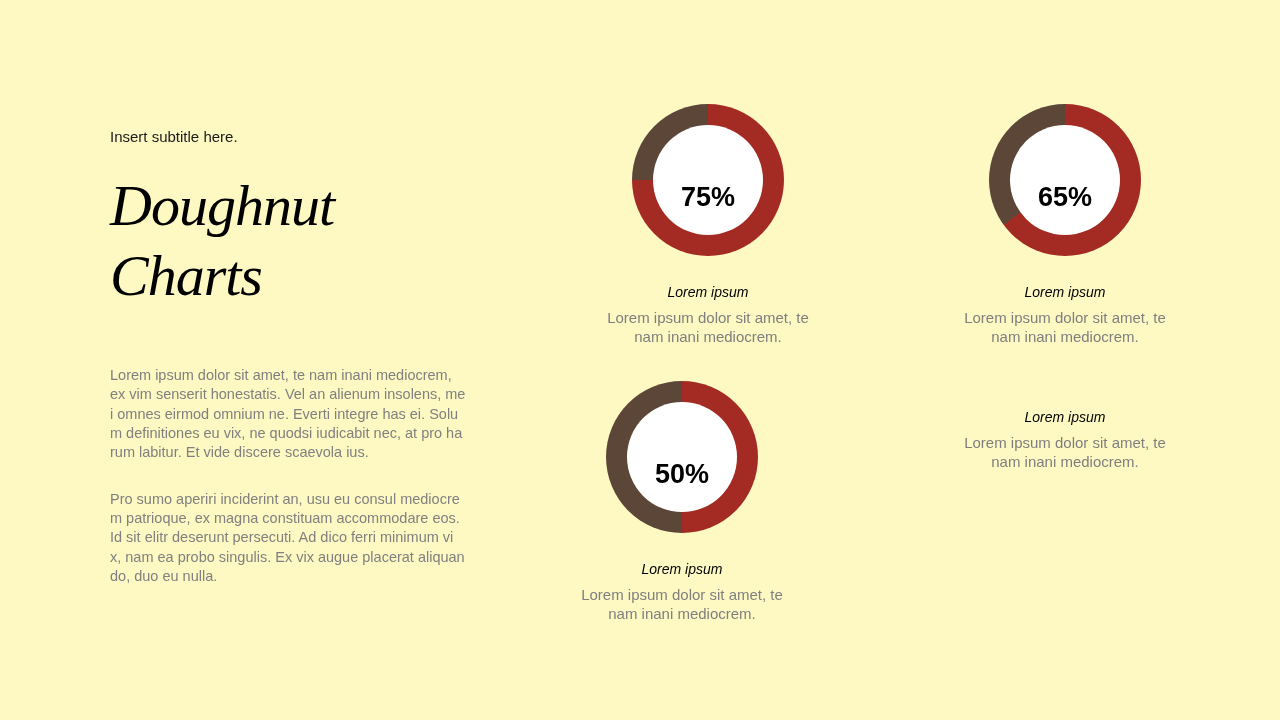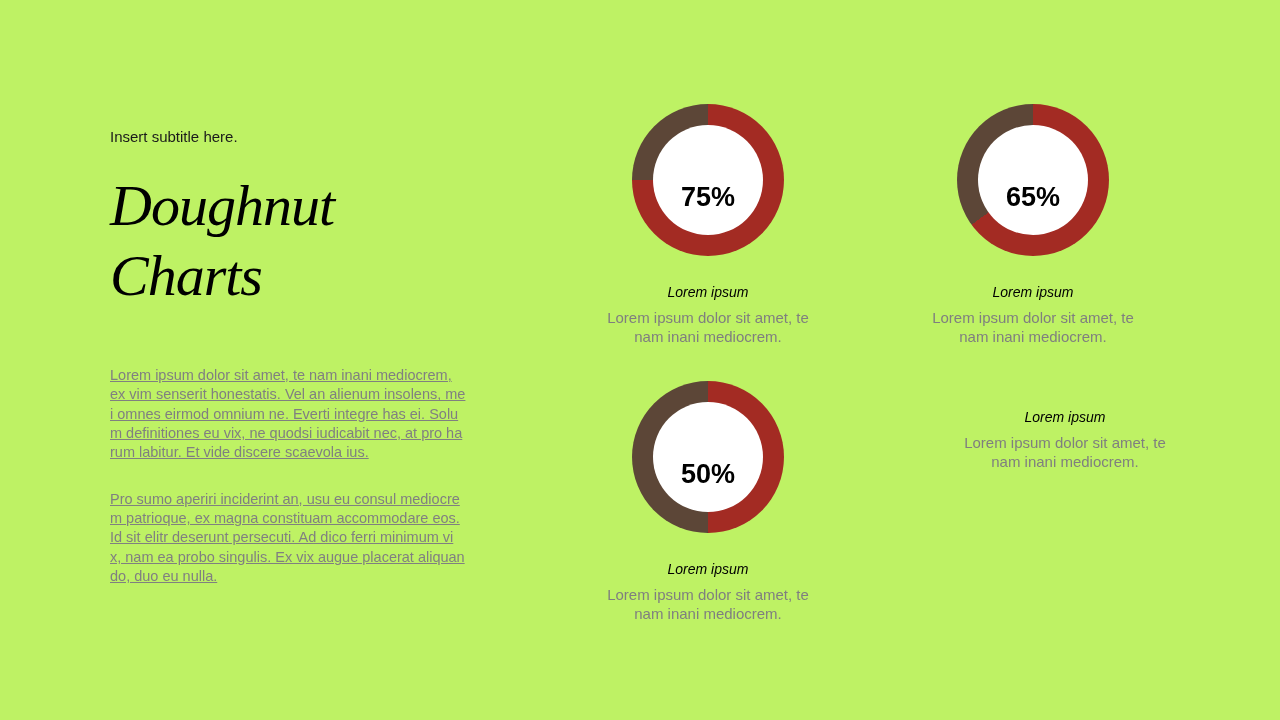--- a/index.html
+++ b/index.html
@@ -1,35 +1,35 @@
 <!DOCTYPE html>
 <html><head>
 <meta charset="utf-8">
 <style>
   html,body{margin:0;padding:0;background:#fff;}
   .slide{
-    position:relative;width:1280px;height:720px;background:#bef264;overflow:hidden;
+    position:relative;width:1280px;height:720px;background:#fef9c3;overflow:hidden;
     font-family:"Liberation Sans","DejaVu Sans",sans-serif;
   }
   
   .left-panel{position:absolute;left:110px;top:128px;width:368px;}
   .subtitle{margin:0;font-size:15px;color:#1a1a1a;}
   .title{
     margin:26px 0 0;font-size:58px;line-height:1.2;color:#000;
     font-weight:400;font-style:italic;letter-spacing:-1px;
     font-family:cursive;white-space:pre-line;
   }
-  .body-text{margin:0;font-size:14.5px;line-height:19.3px;color:#808080;white-space:pre-line;text-decoration:underline;}
+  .body-text{margin:0;font-size:14.5px;line-height:19.3px;color:#808080;white-space:pre-line;}
   .body-text.first{margin-top:56px;}
   .body-text.second{margin-top:27px;}
   
   .chart-card{position:absolute;width:260px;text-align:center;}
   .chart-card.pos-0{left:578px;top:104px;}
-  .chart-card.pos-1{left:903px;top:104px;}
-  .chart-card.pos-2{left:578px;top:381px;}
+  .chart-card.pos-1{left:935px;top:104px;}
+  .chart-card.pos-2{left:552px;top:381px;}
   .chart-card.pos-3{left:935px;top:381px;}
   .donut{width:152px;height:152px;border-radius:50%;margin:0 auto;position:relative;}
   .donut-hole{
     position:absolute;inset:21px;border-radius:50%;background:#ffffff;
     display:flex;align-items:center;justify-content:center;
   }
   .pct{font-size:27px;font-weight:700;color:#000;margin-top:35px;}
   .caption{margin-top:28px;font-size:14px;font-weight:400;font-style:italic;color:#000;}
   .desc{margin-top:8px;font-size:15px;line-height:19px;color:#7f7f7f;white-space:pre-line;}
 </style>

